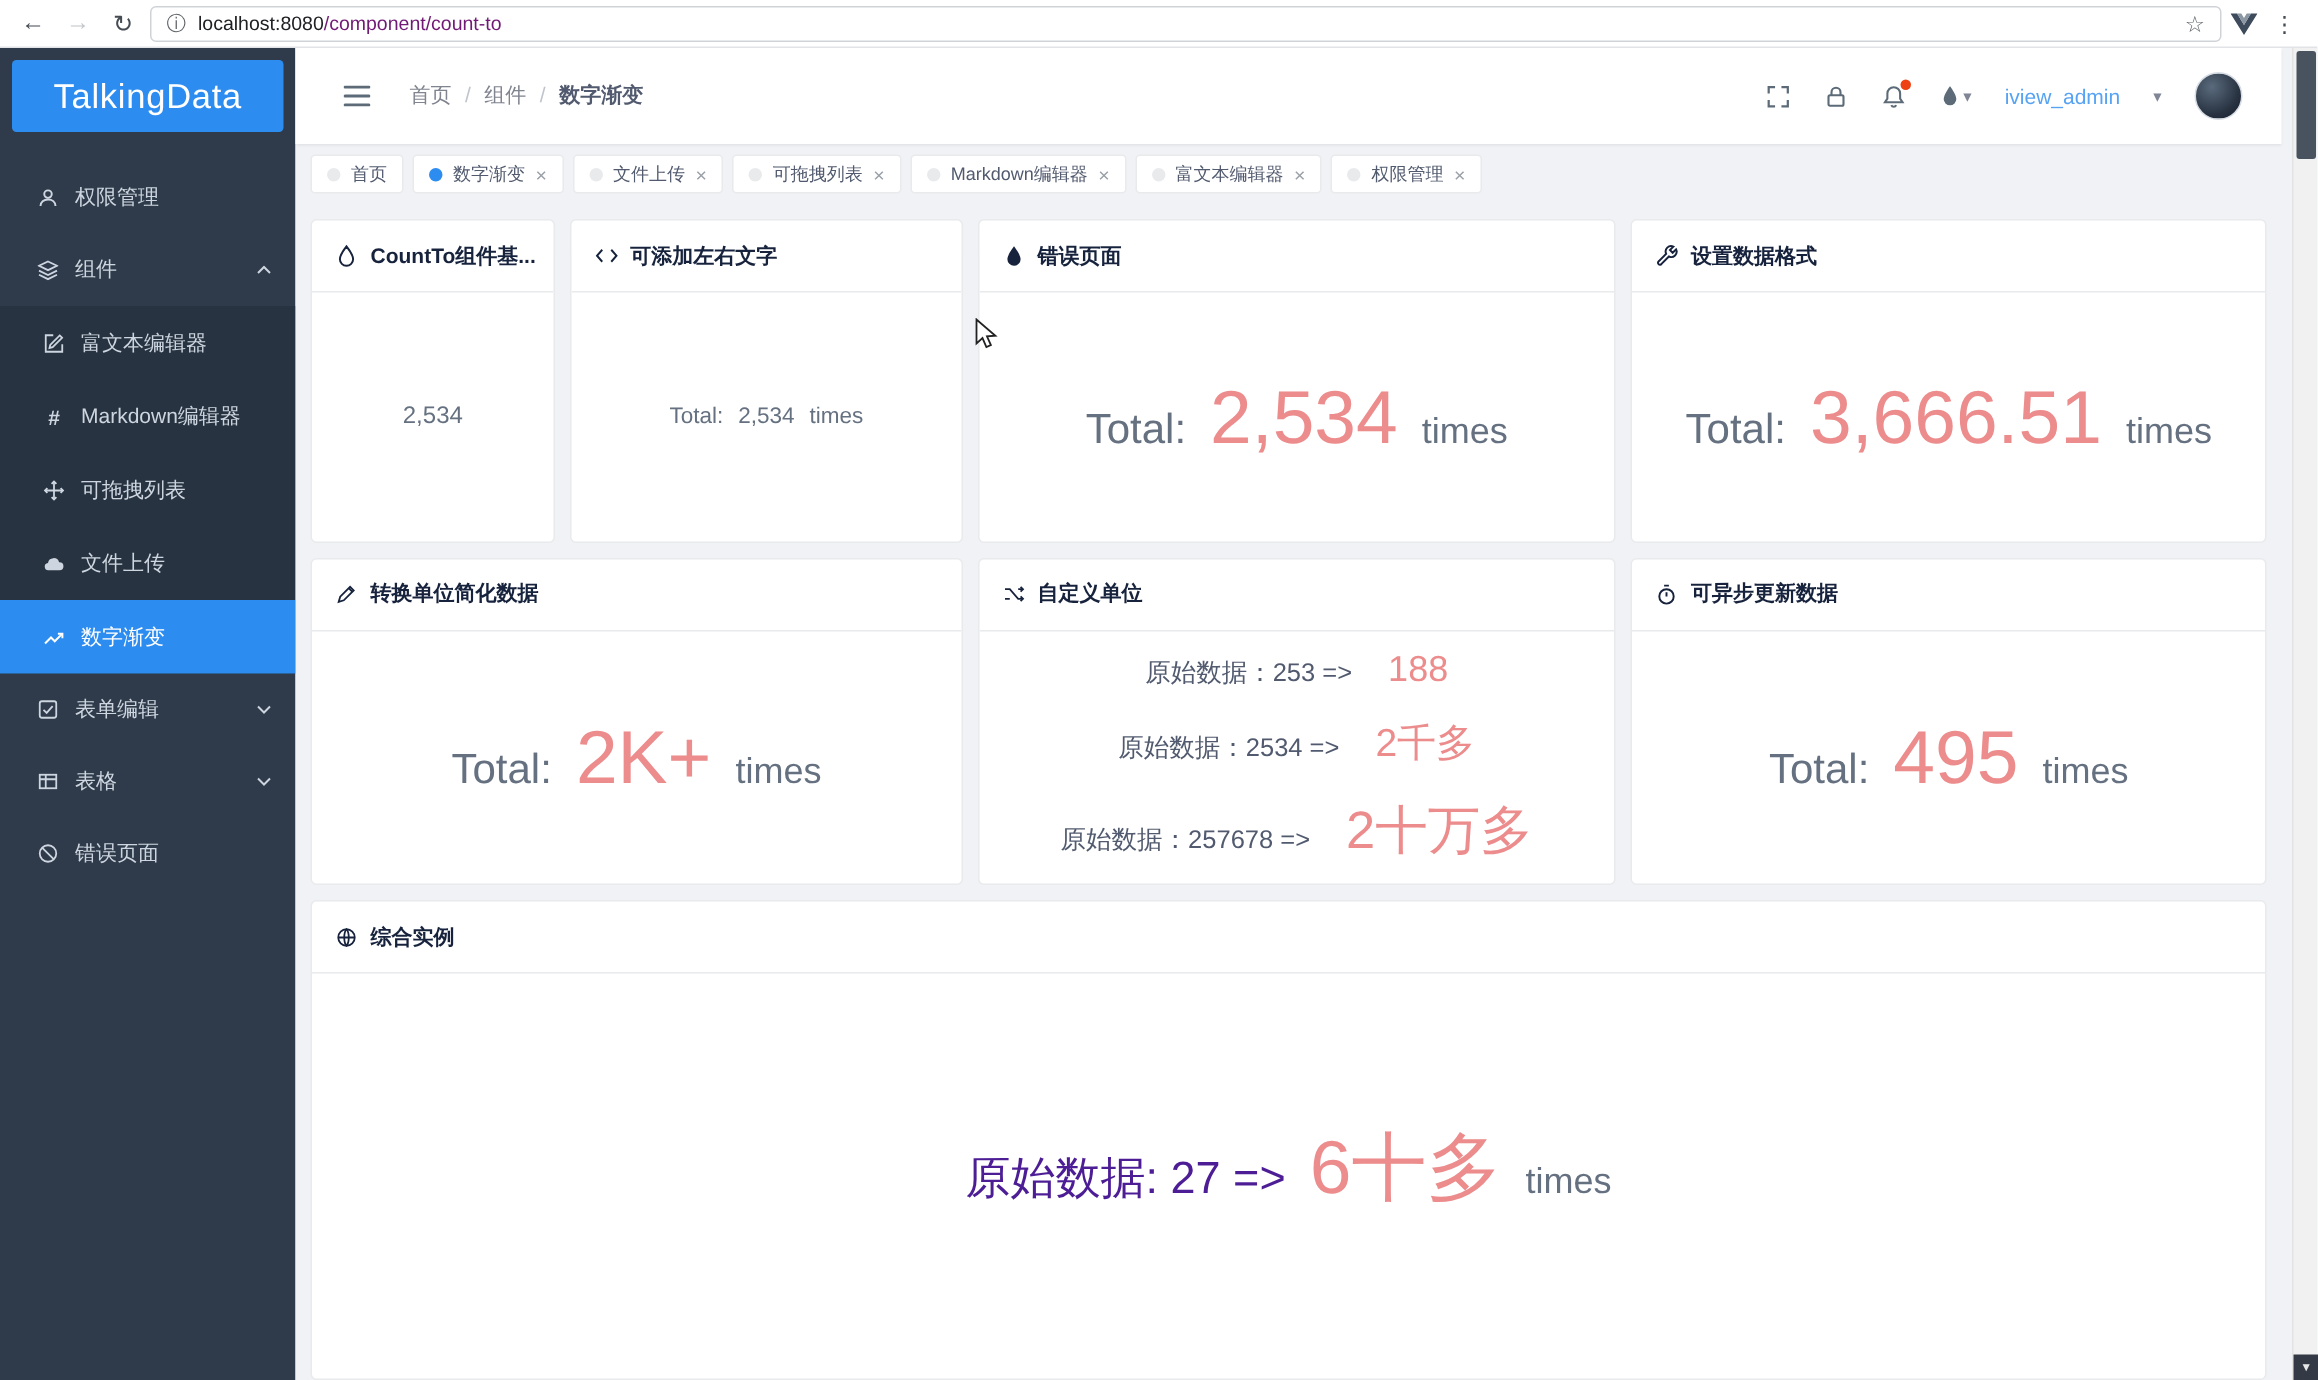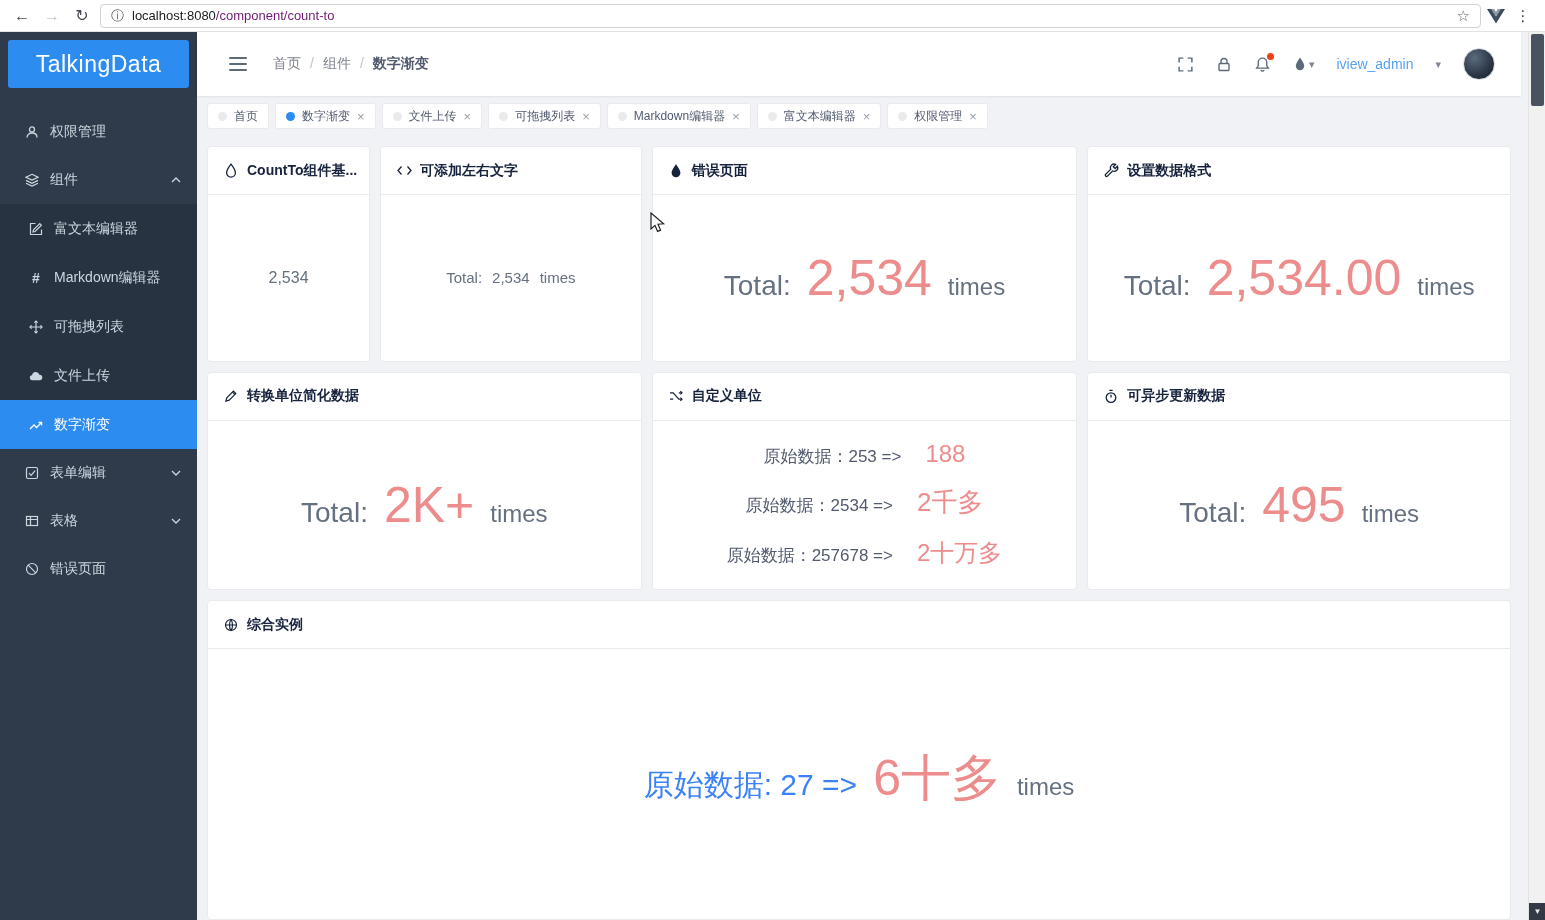--- a/index.html
+++ b/index.html
@@ -73,24 +73,24 @@
   .value-lg  { font-size:50px; color:#ec8c8c; }
   .suffix-lg { font-size:24px; }
   .count-line-sm { display:flex; align-items:baseline; gap:10px; font-size:15px; color:#657180; }
   .value-solo { font-size:16px; color:#657180; }
 
   .unit-rows { display:flex; flex-direction:column; gap:17px; }
   .unit-row { display:flex; align-items:baseline; justify-content:center; gap:24px; font-size:17px; color:#515a6e; }
   .unit-val { color:#ec8c8c; }
   .unit-row:nth-child(1) .unit-val { font-size:24px; }
   .unit-row:nth-child(2) .unit-val { font-size:26px; }
-  .unit-row:nth-child(3) .unit-val { font-size:24px; }
+  .unit-row:nth-child(3) .unit-val { font-size:35px; }
 
   .combined-body { align-items:flex-start; padding-top:96px; }
-  .combined-label { font-size:30px; color:#3b82f6; }
+  .combined-label { font-size:30px; color:#4c1d95; }
 
   
   .scrollbar { position:absolute; top:32px; right:0; width:17px; height:888px; background:#f1f1f1; border-left:1px solid #e3e3e3; }
   .sb-thumb { position:absolute; top:2px; left:2px; width:13px; height:72px; background:#49535f; border-radius:2px; cursor:pointer; }
   .sb-down { position:absolute; bottom:0; left:0; width:17px; height:17px; background:#333a45; color:#e8e8e8; display:flex; align-items:center; justify-content:center; font-size:8px; cursor:pointer; }
 
   .cursor { position:absolute; left:650px; top:212px; pointer-events:none; }
 </style>
 </head>
 <body>
@@ -374,21 +374,21 @@
             <span class="ci">
               <svg width="15" height="15" viewBox="0 0 15 15" fill="none" stroke="currentColor" stroke-width="1.3">
                   <path d="M13.4 3.2a3.6 3.6 0 01-4.8 4.8l-4.9 4.9a1.3 1.3 0 11-1.8-1.8l4.9-4.9a3.6 3.6 0 014.8-4.8L9.3 3.7l1.8 1.8 2.3-2.3z"></path>
                 </svg>
             </span>
             <span>设置数据格式</span>
           </div>
           <div class="card-b">
             <div class="count-line">
               <span class="prefix-lg">Total:</span>
-              <span class="value-lg">2,534.00</span>
+              <span class="value-lg">3,666.51</span>
               <span class="suffix-lg">times</span>
             </div>
           </div>
         </div>
       </div>
 
       <div class="row row2">
         <div class="card">
           <div class="card-h">
             <span class="ci">

